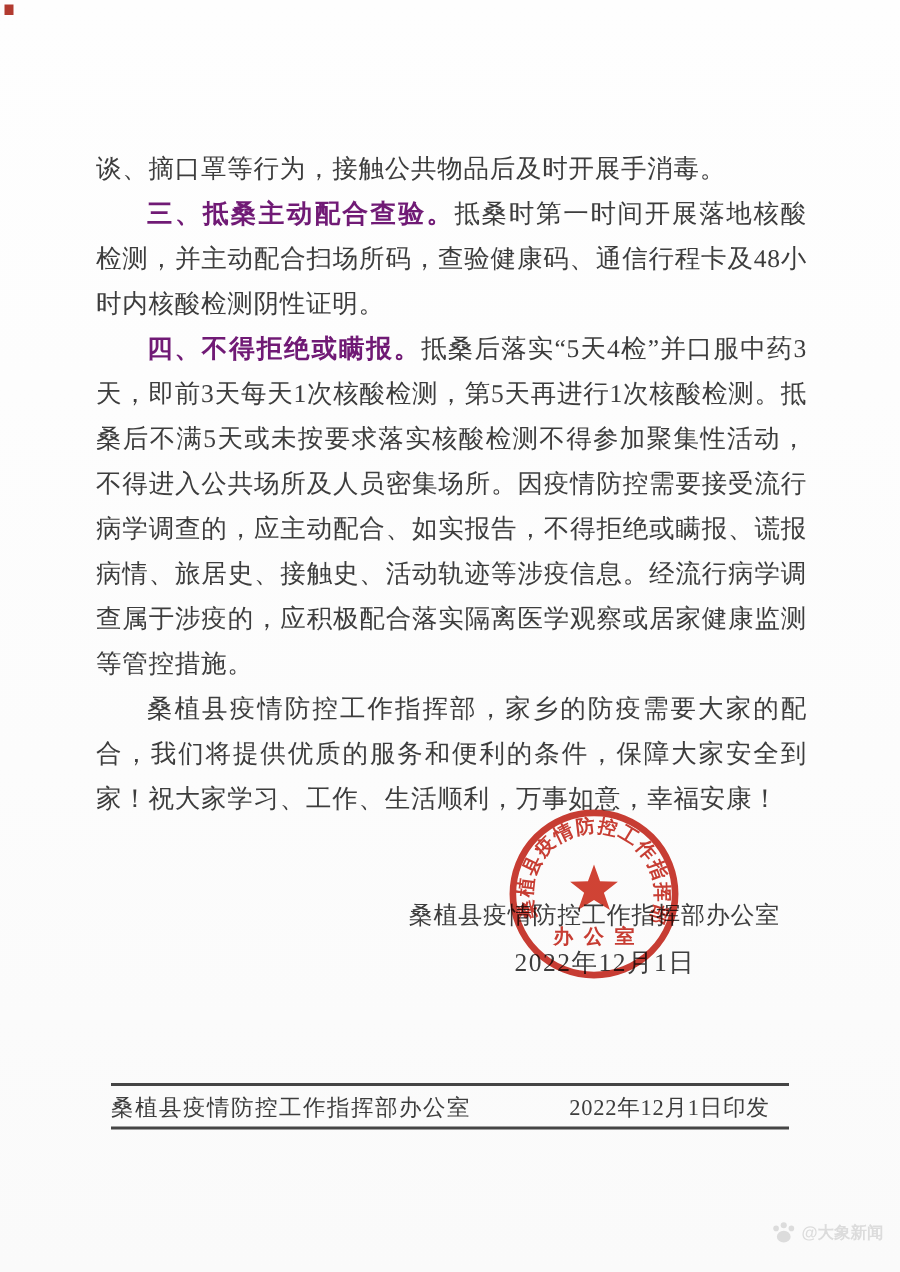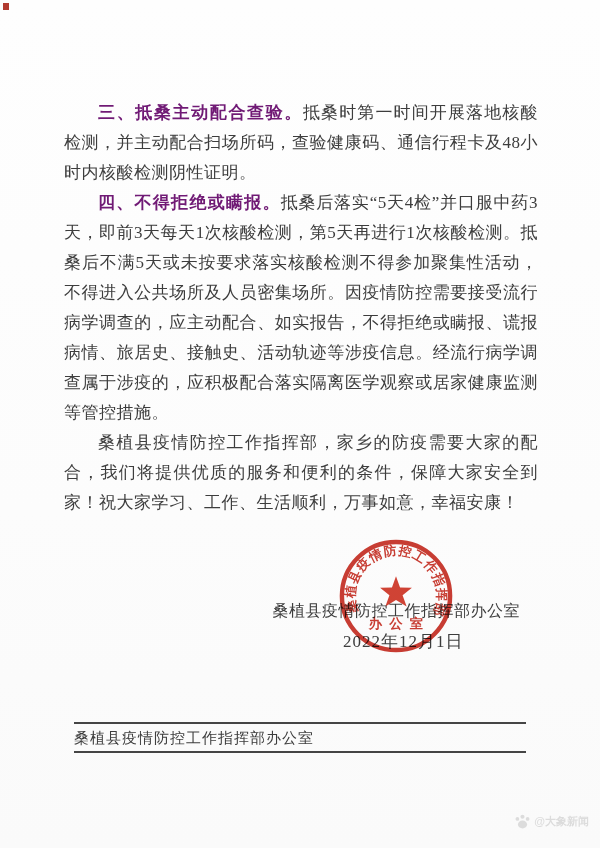--- a/index.html
+++ b/index.html
@@ -52,20 +52,21 @@
   .watermark svg{display:block;}
 </style>
 </head>
 <body>
 
 <div class="page">
 
   <div class="corner-mark"></div>
 
   <div class="body-text">
+    <p>谈、摘口罩等行为，接触公共物品后及时开展手消毒。</p>
     <p class="indent"><span class="hd">三、抵桑主动配合查验。</span><span>抵桑时第一时间开展落地核酸检测，并主动配合扫场所码，查验健康码、通信行程卡及48小时内核酸检测阴性证明。</span></p>
     <p class="indent"><span class="hd">四、不得拒绝或瞒报。</span><span>抵桑后落实“5天4检”并口服中药3天，即前3天每天1次核酸检测，第5天再进行1次核酸检测。抵桑后不满5天或未按要求落实核酸检测不得参加聚集性活动，不得进入公共场所及人员密集场所。因疫情防控需要接受流行病学调查的，应主动配合、如实报告，不得拒绝或瞒报、谎报病情、旅居史、接触史、活动轨迹等涉疫信息。经流行病学调查属于涉疫的，应积极配合落实隔离医学观察或居家健康监测等管控措施。</span></p>
     <p class="indent">桑植县疫情防控工作指挥部，家乡的防疫需要大家的配合，我们将提供优质的服务和便利的条件，保障大家安全到家！祝大家学习、工作、生活顺利，万事如意，幸福安康！</p>
   </div>
 
   <div class="signature">桑植县疫情防控工作指挥部办公室</div>
   <div class="sig-date">2022年12月1日</div>
 
   <svg class="seal" viewBox="0 0 120 120" xmlns="http://www.w3.org/2000/svg">
     <defs>
@@ -75,20 +76,21 @@
     <text font-size="13" letter-spacing="1" font-weight="bold" font-family="'Liberation Serif','DejaVu Serif',serif" fill="#c5281c">
       <textPath href="#sealArc" startOffset="2">桑植县疫情防控工作指挥部</textPath>
     </text>
     <polygon points="60,40 64.1,51.3 76.2,51.7 66.7,59.2 70.8,70.8 60,64 49.2,70.8 53.3,59.2 43.8,51.7 55.9,51.3" fill="#cf2f1f"></polygon>
     <text x="61" y="93" text-anchor="middle" font-size="13.5" letter-spacing="2" font-weight="bold" font-family="'Liberation Serif','DejaVu Serif',serif" fill="#c5281c">办 公 室</text>
   </svg>
 
   <div class="footer-rule rule-top"></div>
   <div class="footer-row">
     <span>桑植县疫情防控工作指挥部办公室</span>
+    <span class="footer-right">2022年12月1日印发</span>
   </div>
   <div class="footer-rule rule-bottom"></div>
 
   <div class="watermark">
     <svg width="17" height="17" viewBox="0 0 20 20">
       <circle cx="4" cy="7" r="2.2" fill="#dcdcdc"></circle>
       <circle cx="10" cy="4.5" r="2.4" fill="#dcdcdc"></circle>
       <circle cx="16" cy="7" r="2.2" fill="#dcdcdc"></circle>
       <ellipse cx="10" cy="13.5" rx="5.4" ry="4.6" fill="#dcdcdc"></ellipse>
     </svg>

